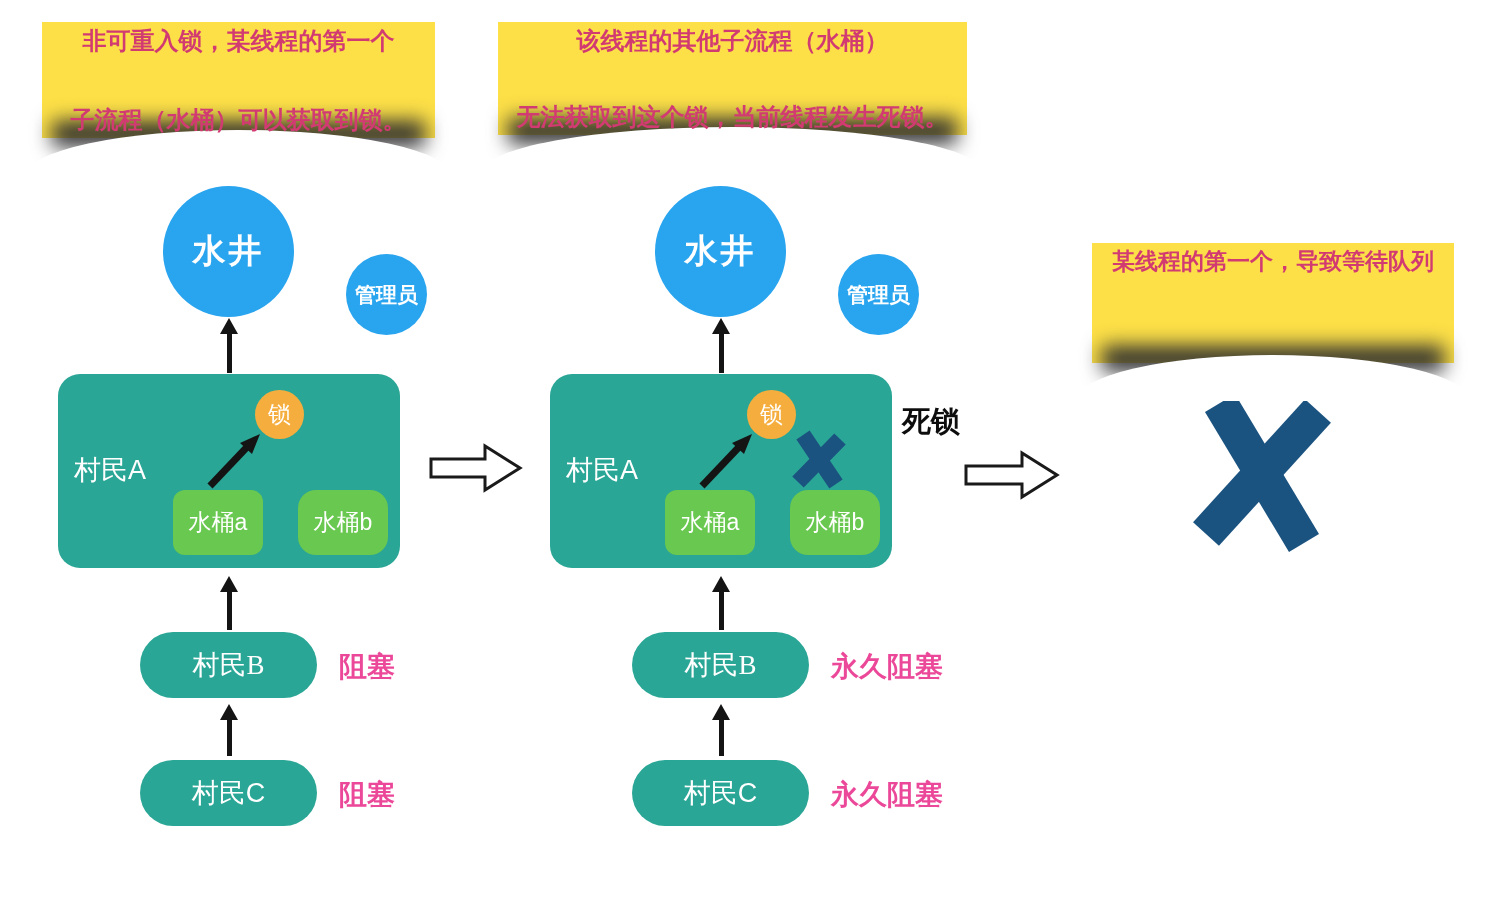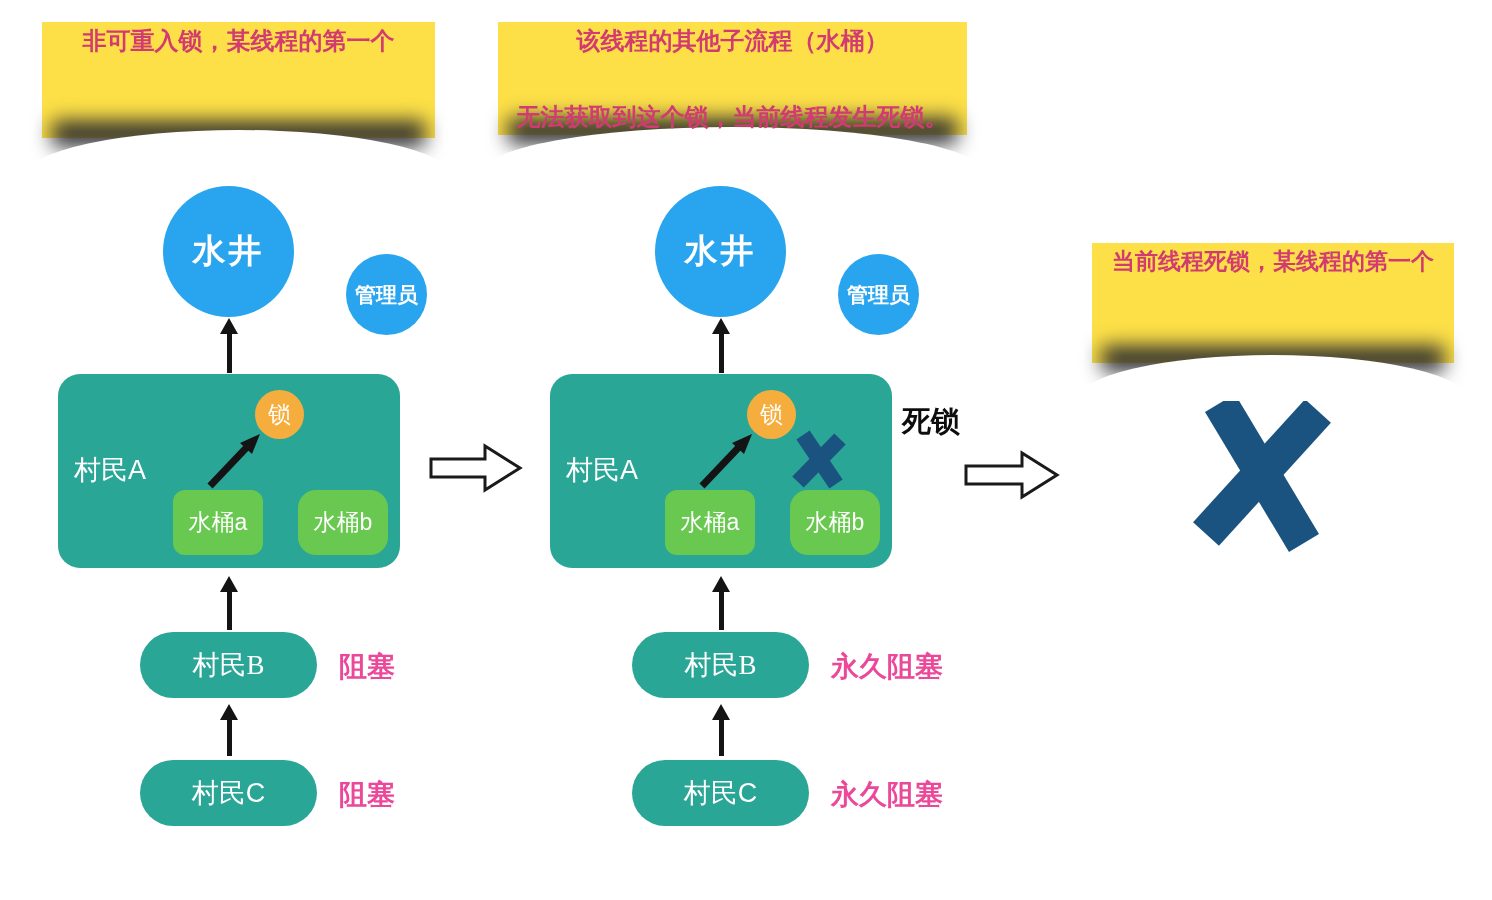--- a/index.html
+++ b/index.html
@@ -81,27 +81,28 @@
   
   .big-x{position:absolute;left:1186px;top:387px;}
 </style>
 </head>
 <body>
 
 <div class="canvas">
 
   <div class="note" id="note1">
     <span>非可重入锁，某线程的第一个</span>
+    <span>子流程（水桶）可以获取到锁。</span>
   </div>
   <div class="note" id="note2">
     <span>该线程的其他子流程（水桶）</span>
     <span>无法获取到这个锁，当前线程发生死锁。</span>
   </div>
   <div class="note" id="note3">
-    <span>当前线程死锁，某线程的第一个</span>
+    <span>某线程的第一个，导致等待队列</span>
   </div>
 
   <div class="group" id="group-left">
     <div class="circle well">
       <span>水井</span>
     </div>
     <div class="circle admin">
       <span>管理员</span>
     </div>
 

